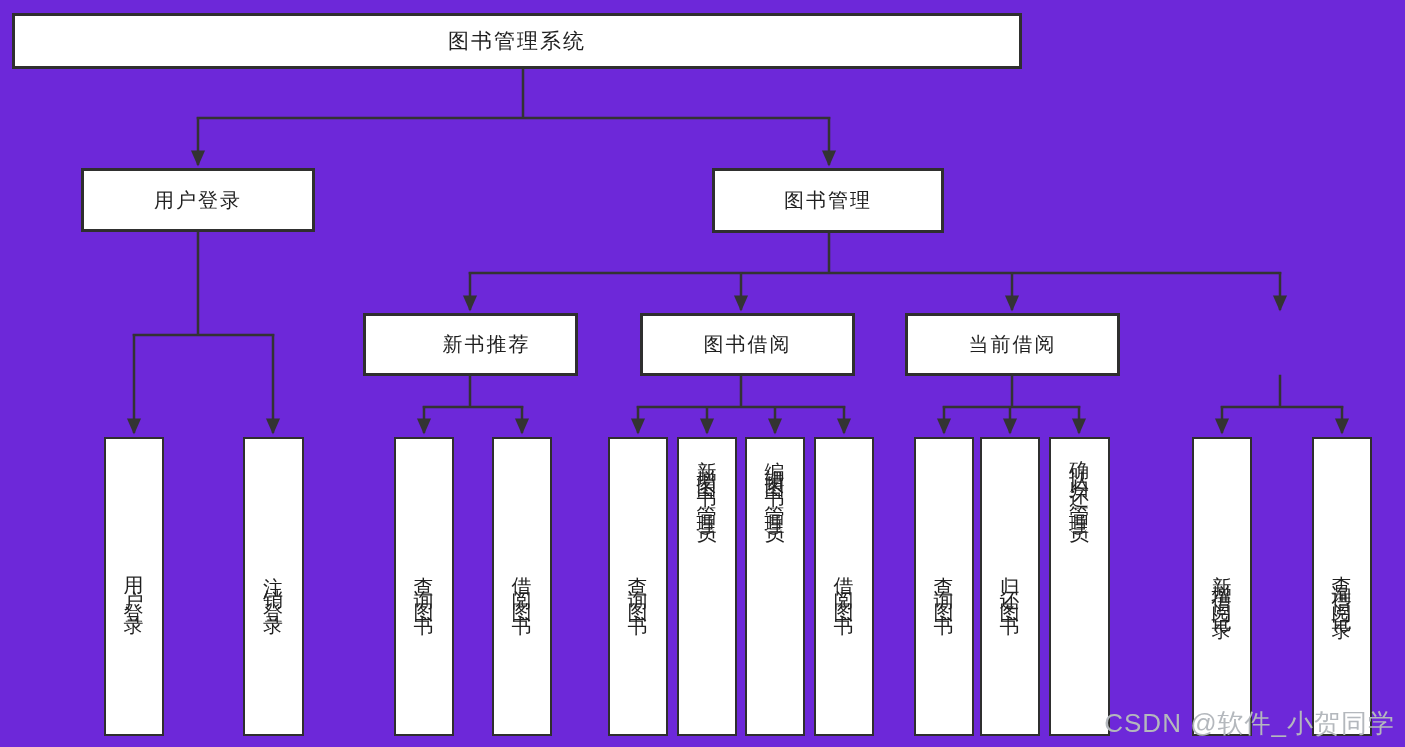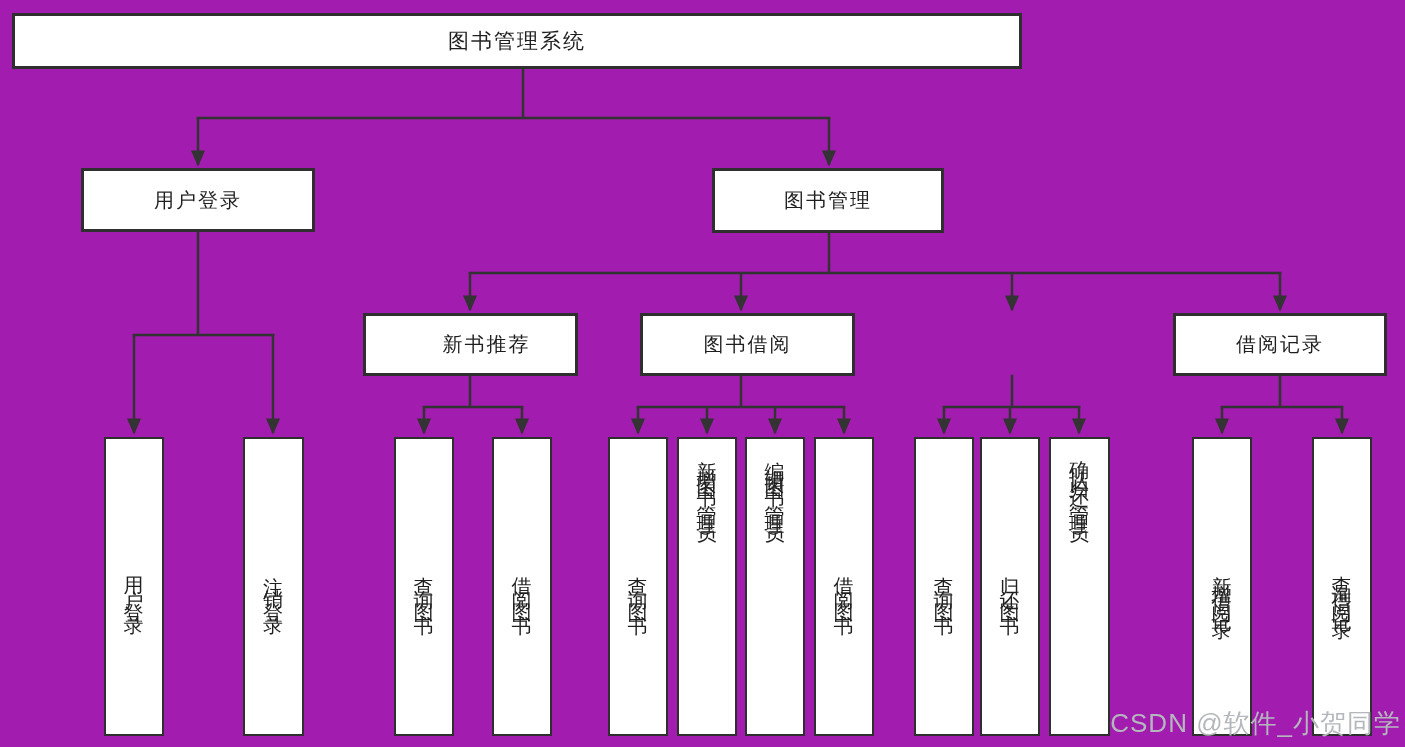--- a/index.html
+++ b/index.html
@@ -1,17 +1,17 @@
 <!DOCTYPE html>
 <html><head>
 <meta charset="utf-8">
 <style>
   html,body{margin:0;padding:0;background:#fff;}
   .canvas{
-    position:relative;width:1405px;height:747px;background:#a21caf;
+    position:relative;width:1405px;height:747px;background:#6d28d9;
     font-family:"Liberation Sans","DejaVu Sans",sans-serif;color:#1f1f1f;overflow:hidden;
   }
   svg.wires{position:absolute;left:0;top:0;z-index:0;}
   .wire{fill:none;stroke:#333333;stroke-width:2.5;stroke-linecap:square;}
   .arrow{stroke:#333333;stroke-width:2.5;}
   .node{
     position:absolute;background:#ffffff;border:3px solid #2f2f2f;box-sizing:border-box;
     display:flex;align-items:center;justify-content:center;
     font-size:20px;letter-spacing:2px;z-index:1;white-space:nowrap;
   }
@@ -22,21 +22,21 @@
     align-items:center;justify-content:center;z-index:1;
   }
   .leaf>span{
     writing-mode:vertical-rl;text-orientation:mixed;
     font-size:20px;line-height:1;letter-spacing:13px;color:#1f1f1f;
   }
   .leaf.tight>span{letter-spacing:9px;}
   .leaf.top{align-items:flex-start;}
   .leaf.top>span{margin-top:6px;}
   .watermark{
-    position:absolute;right:4px;bottom:6px;z-index:5;
+    position:absolute;right:10px;bottom:6px;z-index:5;
     font-size:26px;letter-spacing:1px;color:#b4b8bd;white-space:nowrap;
   }
 </style>
 </head>
 <body>
 
 <div class="canvas">
 
   <svg class="wires" width="1405" height="747" aria-hidden="true">
     <defs>
@@ -89,22 +89,22 @@
   <div class="node" style="left:712px;top:168px;width:232px;height:65px;">
     <span>图书管理</span>
   </div>
 
   <div class="node" style="left:363px;top:313px;width:215px;height:63px;padding-left:32px;">
     <span>新书推荐</span>
   </div>
   <div class="node" style="left:634px;top:313px;width:215px;height:63px;margin-left:6px;">
     <span>图书借阅</span>
   </div>
-  <div class="node" style="left:1173px;top:313px;width:214px;height:63px;">
-    <span>借阅记录</span>
+  <div class="node" style="left:905px;top:313px;width:215px;height:63px;">
+    <span>当前借阅</span>
   </div>
 
   <div class="leaf" style="left:104px;">
     <span>用户登录</span>
   </div>
   <div class="leaf" style="left:243px;width:61px;">
     <span>注销登录</span>
   </div>
   <div class="leaf" style="left:394px;">
     <span>查询图书</span>

